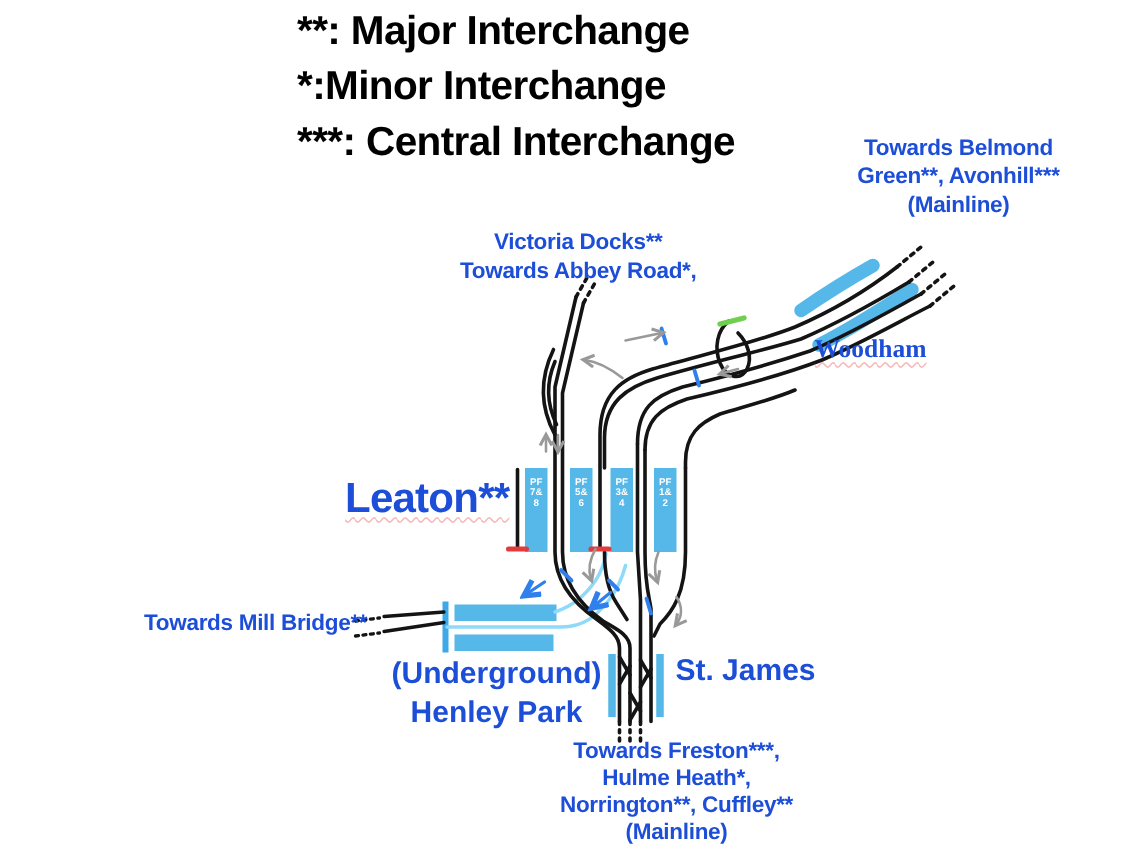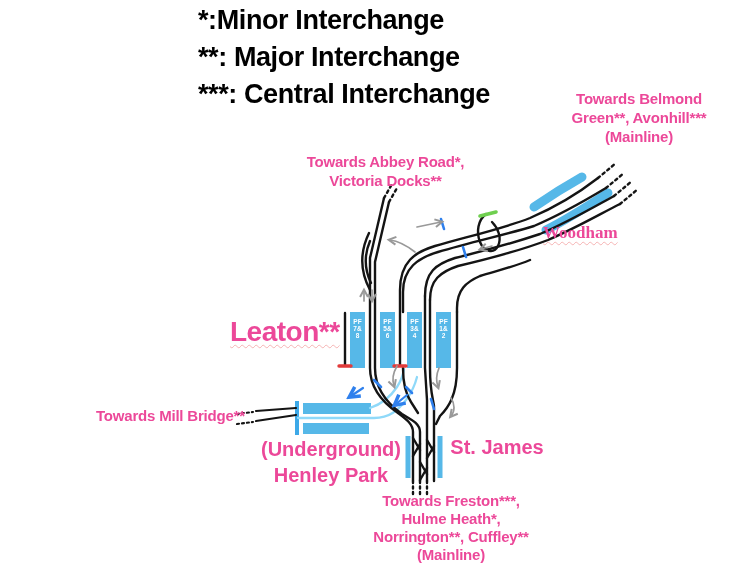--- a/index.html
+++ b/index.html
@@ -1,21 +1,21 @@
 <!DOCTYPE html>
 <html><head>
 <meta charset="utf-8">
 <style>
   html,body{margin:0;padding:0;}
   body{
     width:755px;height:578px;position:relative;background:#ffffff;
     font-family:"Liberation Sans",sans-serif;color:#000;overflow:hidden;
   }
   .abs{position:absolute;}
-  .lbl{font-weight:700;color:#ec4899;white-space:nowrap;}
+  .lbl{font-weight:700;color:#1d4ed8;white-space:nowrap;}
   .center{text-align:center;}
   
   .legend{left:198px;top:2px;font-size:27px;line-height:37px;font-weight:700;letter-spacing:-0.4px;}
   
   .dest{font-size:15px;line-height:19px;font-weight:700;letter-spacing:-0.2px;}
   .belmond{left:540px;top:89px;width:198px;}
   .abbey{left:283px;top:152px;width:205px;}
   .millbridge{left:96px;top:406px;}
   .freston{left:336px;top:492px;width:230px;line-height:18px;}
   
@@ -148,34 +148,34 @@
     <path d="M417,227 L441,222" marker-end="url(#mg)"></path>
     <path d="M415,252 C406,245 398,241 390,240" marker-end="url(#mg)"></path>
     <path d="M492,246 L481,249" marker-end="url(#mg)"></path>
     <path d="M397,366 C393,373 392,380 394,386" marker-end="url(#mg)"></path>
     <path d="M439,368 C436,375 436,381 438,387" marker-end="url(#mg)"></path>
     <path d="M451,398 C455,404 455,411 451,416" marker-end="url(#mg)"></path>
   </g>
 </svg>
 
 <div class="abs legend">
+  <div>**: Major Interchange</div>
   <div>*:Minor Interchange</div>
-  <div>**: Major Interchange</div>
   <div>***: Central Interchange</div>
 </div>
 
 <div class="abs lbl dest center belmond">
   <div>Towards Belmond</div>
   <div>Green**, Avonhill***</div>
   <div>(Mainline)</div>
 </div>
 
 <div class="abs lbl dest center abbey">
+  <div>Victoria Docks**</div>
   <div>Towards Abbey Road*,</div>
-  <div>Victoria Docks**</div>
 </div>
 
 <div class="abs lbl woodham misspell">Woodham</div>
 
 <div class="abs lbl leaton misspell">Leaton**</div>
 
 <div class="abs lbl dest millbridge">Towards Mill Bridge**</div>
 
 <div class="abs lbl center henley">
   <div>(Underground)</div>

